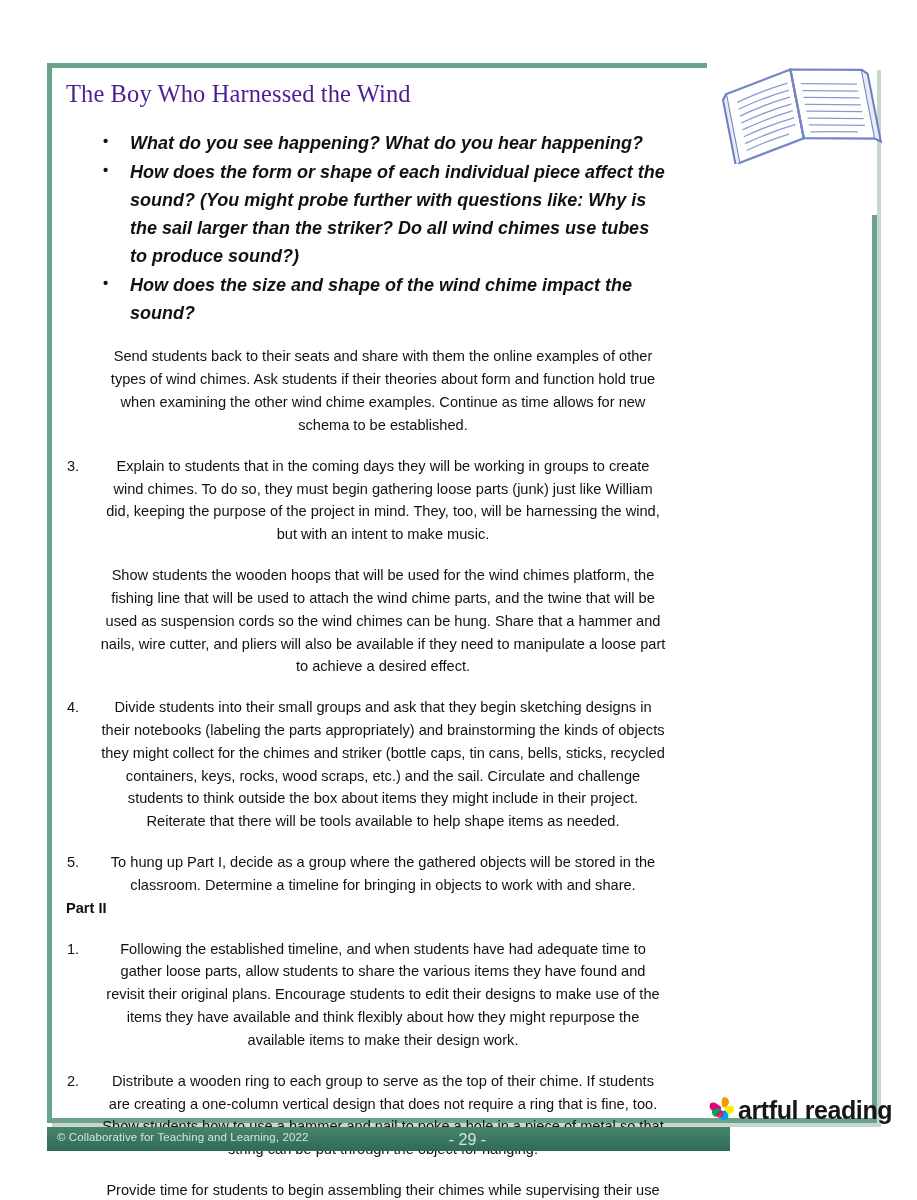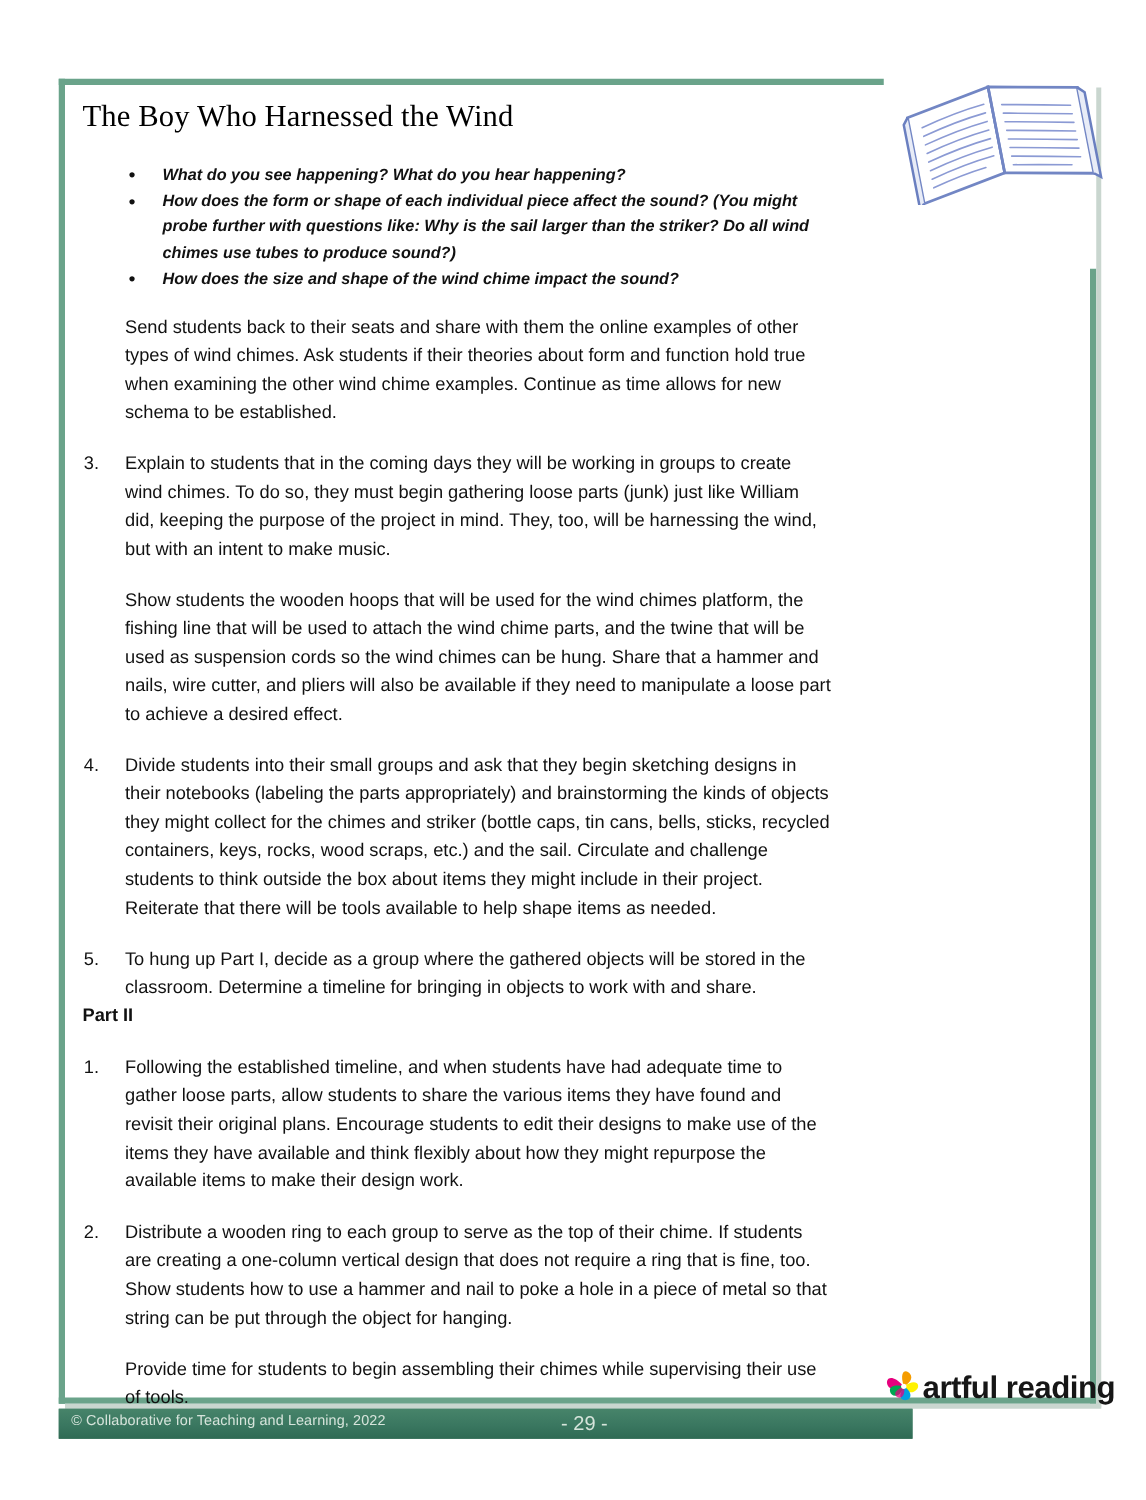--- a/index.html
+++ b/index.html
@@ -43,38 +43,38 @@
     position: absolute;
     left: 66px;
     top: 80px;
     width: 600px;
   }
 
   #doc-title {
     font-family: "Liberation Serif", serif;
     font-size: 24.5px;
     font-weight: normal;
-    color: #000000;
+    color: #4c1d95;
     margin: 0 0 22px 0;
     letter-spacing: 0.1px;
     line-height: 1.15;
   }
 
   
   ul.q-list {
     margin: 0 0 0 0;
     padding: 0;
     list-style: none;
   }
   ul.q-list > li {
     position: relative;
     padding-left: 64px;
     font-style: italic;
     font-weight: 600;
-    font-size: 13px;
+    font-size: 18px;
     line-height: 1.55;
     color: #111111;
     margin-bottom: 1px;
   }
   ul.q-list > li::before {
     content: "\2022";
     position: absolute;
     left: 37px;
     top: -1px;
     font-style: normal;
@@ -82,20 +82,21 @@
     font-size: 15px;
     color: #111111;
   }
 
   
   .para {
     font-size: 14.6px;
     line-height: 1.565;
     color: #111111;
     margin: 0;
+    text-align: center;
   }
   .block {
     position: relative;
     margin-top: 18px;
     padding-left: 34px;
   }
   .block .num {
     position: absolute;
     left: 1px;
     top: 0;

